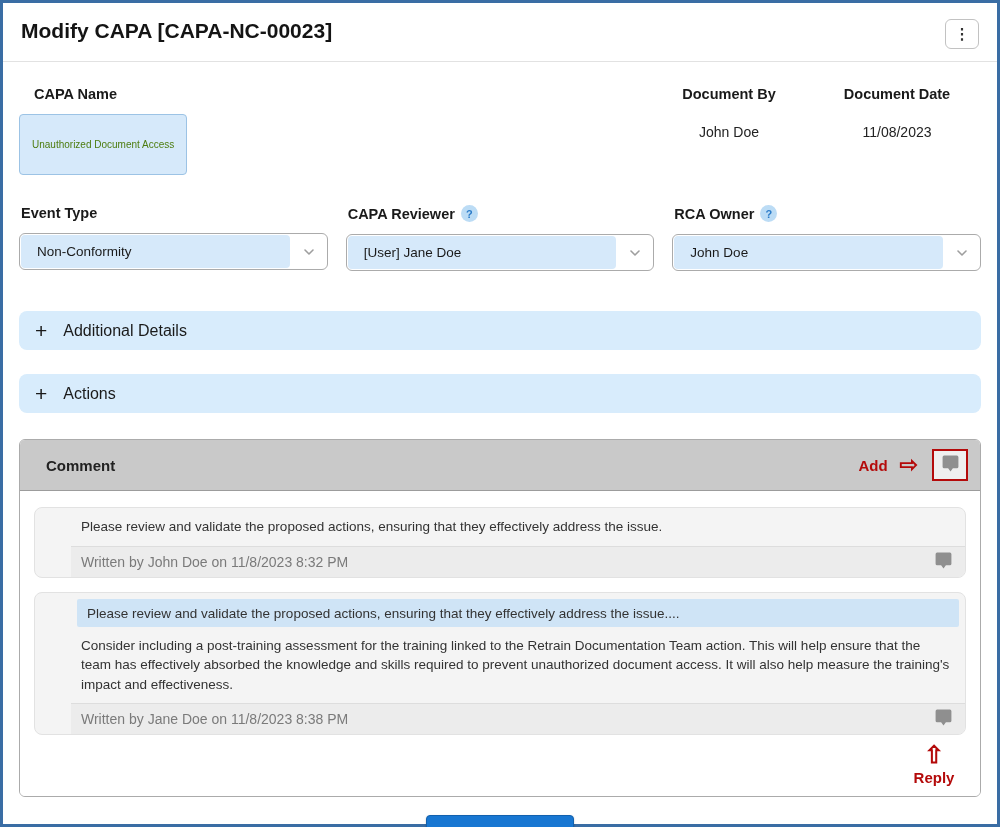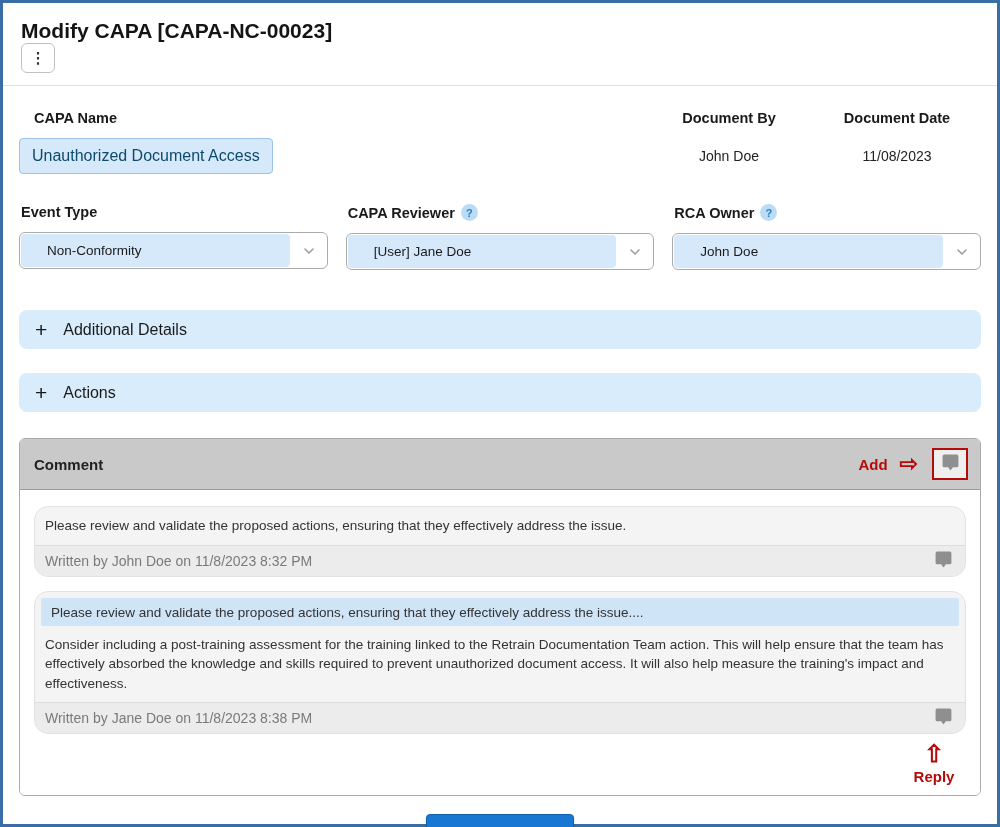--- a/index.html
+++ b/index.html
@@ -19,21 +19,20 @@
     display: flex;
     flex-direction: column;
   }
   
   .hdr {
     display: flex;
     align-items: flex-start;
     justify-content: space-between;
     padding: 16px 18px 12px 18px;
     border-bottom: 1px solid #e2e2e2;
-    flex-direction: column;
   }
   .title { font-size: 21px; font-weight: bold; color: #141414; }
   .kebab-btn {
     width: 34px; height: 30px;
     border: 1px solid #c2c2c2;
     border-radius: 6px;
     background: #fff;
     display: flex; align-items: center; justify-content: center;
     font-size: 15px; font-weight: bold; color: #333;
     cursor: pointer;
@@ -42,23 +41,23 @@
   .content { padding: 20px 16px 0 16px; flex: 1; display: flex; flex-direction: column; }
   .row1 { display: flex; align-items: flex-start; }
   .capa-name-col { flex: 1; }
   .fld-label { font-size: 14.5px; font-weight: bold; color: #1a1a1a; white-space: nowrap; }
   .capa-name-col .fld-label { margin: 4px 2px 12px 15px; }
   .text-box {
     display: inline-block;
     background: #d6e9fa;
     border: 1px solid #9cc3e5;
     border-radius: 4px;
-    padding: 8px 12px;
-    font-size: 16px;
-    color: #0c4a6e;
+    padding: 24px 12px;
+    font-size: 10px;
+    color: #4d7c0f;
   }
   .static-col { width: 168px; text-align: center; }
   .static-col.wide { width: 160px; }
   .static-col .fld-label { margin: 4px 0 0 0; }
   .static-val { font-size: 14px; color: #222; margin-top: 22px; }
 
   .row2 { display: flex; gap: 18px; margin-top: 30px; }
   .sel-col { flex: 1; min-width: 0; }
   .sel-label-row { display: flex; align-items: center; gap: 6px; margin: 0 2px 12px 2px; }
   .help-icon {
@@ -75,21 +74,21 @@
     border: 1px solid #ababab;
     border-radius: 6px;
     background: #fff;
     overflow: hidden;
     cursor: pointer;
   }
   .select .val {
     flex: 1;
     background: #d6e9fa;
     display: flex; align-items: center;
-    padding: 0 26px;
+    padding: 0 16px;
     font-size: 13.5px;
     color: #1a1a1a;
     margin: 1px;
     border-radius: 4px;
     white-space: nowrap;
     overflow: hidden;
   }
   .select .chev {
     width: 36px;
     display: flex; align-items: center; justify-content: center;
@@ -110,42 +109,43 @@
   .comment-card {
     margin-top: 26px;
     border: 1px solid #ababab;
     border-radius: 6px;
     overflow: hidden;
     display: flex; flex-direction: column;
   }
   .comment-hdr {
     background: #c9c9c9;
     border-bottom: 1px solid #9c9c9c;
-    padding: 9px 12px 9px 14px;
+    padding: 9px 12px 9px 26px;
     display: flex; align-items: center; justify-content: space-between;
   }
   .comment-hdr .cap { font-size: 15px; font-weight: bold; color: #222; }
   .add-group { display: flex; align-items: center; gap: 12px; }
   .annot { color: #b40a0a; font-weight: bold; font-size: 15px; }
   .annot-arrow { color: #b40a0a; font-size: 22px; line-height: 1; font-weight: bold; }
   .add-comment-btn {
     width: 36px; height: 32px;
     background: #efefef;
     border: 2px solid #b40a0a;
     display: flex; align-items: center; justify-content: center;
     cursor: pointer;
     margin-left: 2px;
   }
   .comment-body { background: #fff; padding: 16px 14px 10px 14px; min-height: 238px; }
   .comment-item {
     border: 1px solid #e2e2e2;
-    border-radius: 14px;
+    border-radius: 8px;
     background: #f4f4f4;
     overflow: hidden;
     margin-bottom: 14px;
+    padding-left: 36px;
   }
   .comment-quote {
     background: #cfe4f6;
     padding: 7px 10px 6px 10px;
     font-size: 13.5px;
     color: #333;
     margin: 6px 6px 0 6px;
     border-radius: 2px;
   }
   .comment-text {

